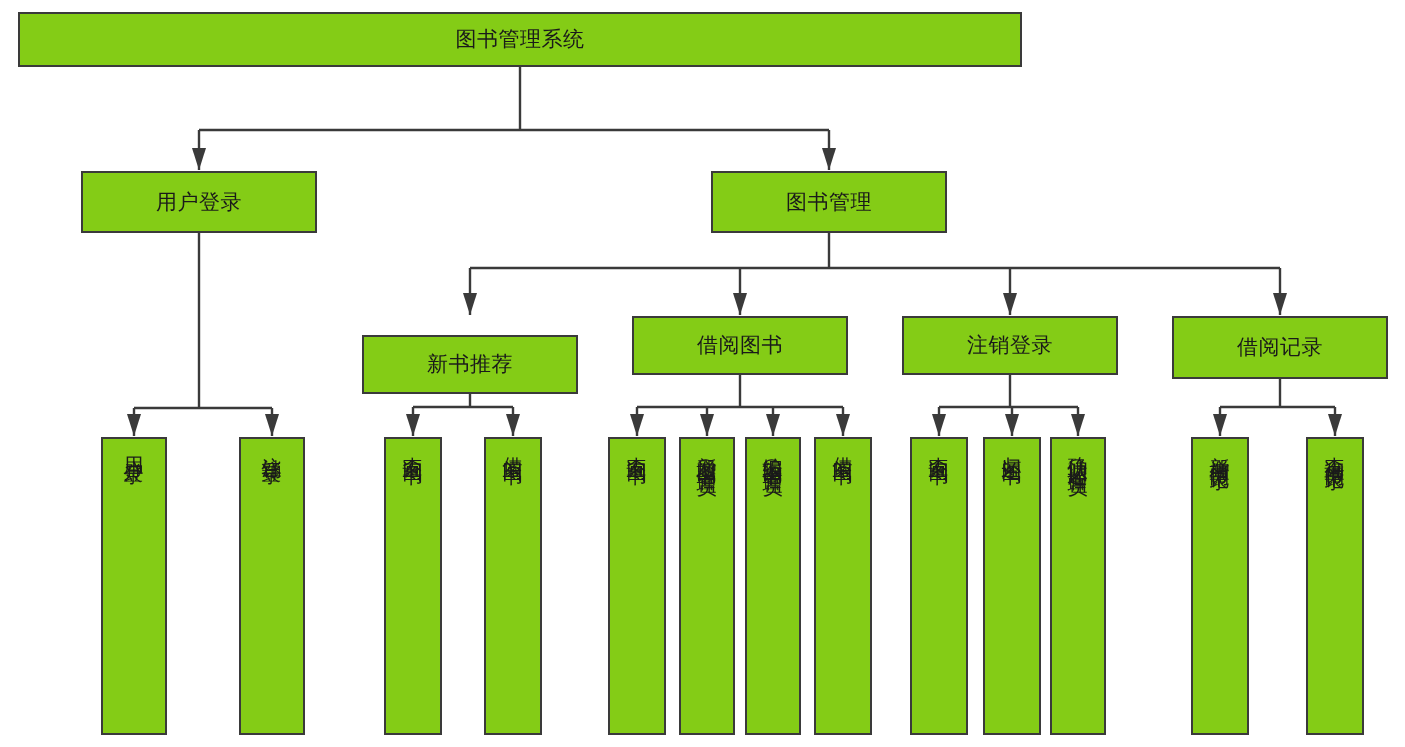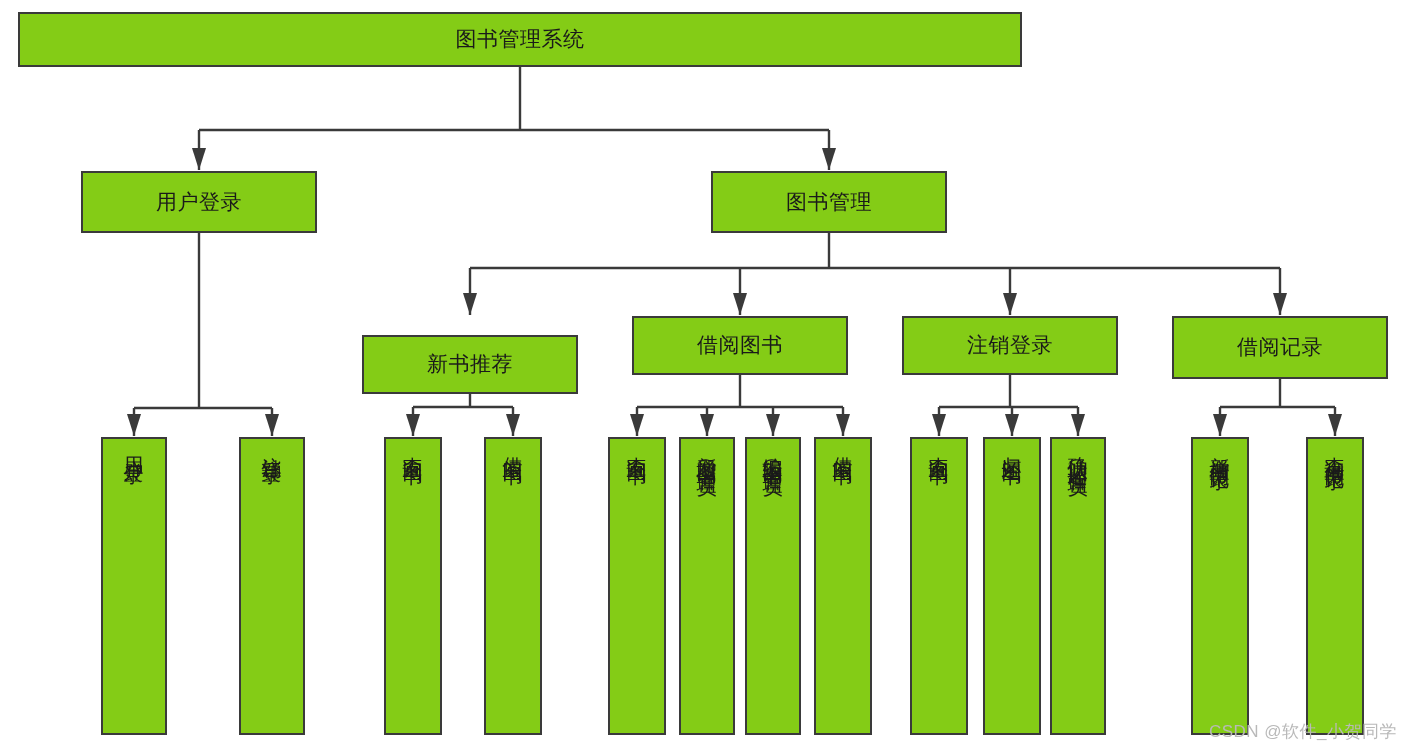--- a/index.html
+++ b/index.html
@@ -197,14 +197,13 @@
         <div class="node-label">确认归还（管理员）</div>
       </div>
       <div class="node-box vertical" style="left: 1191px; top: 437px; width: 58px; height: 298px;">
         <div class="node-label">新增借阅记录</div>
       </div>
       <div class="node-box vertical" style="left: 1306px; top: 437px; width: 58px; height: 298px;">
         <div class="node-label">查询借阅记录</div>
       </div>
     </div>
 
-  <div id="watermark">CSDN @软件_小贺同学</div>
 </div>
 
 </body></html>

